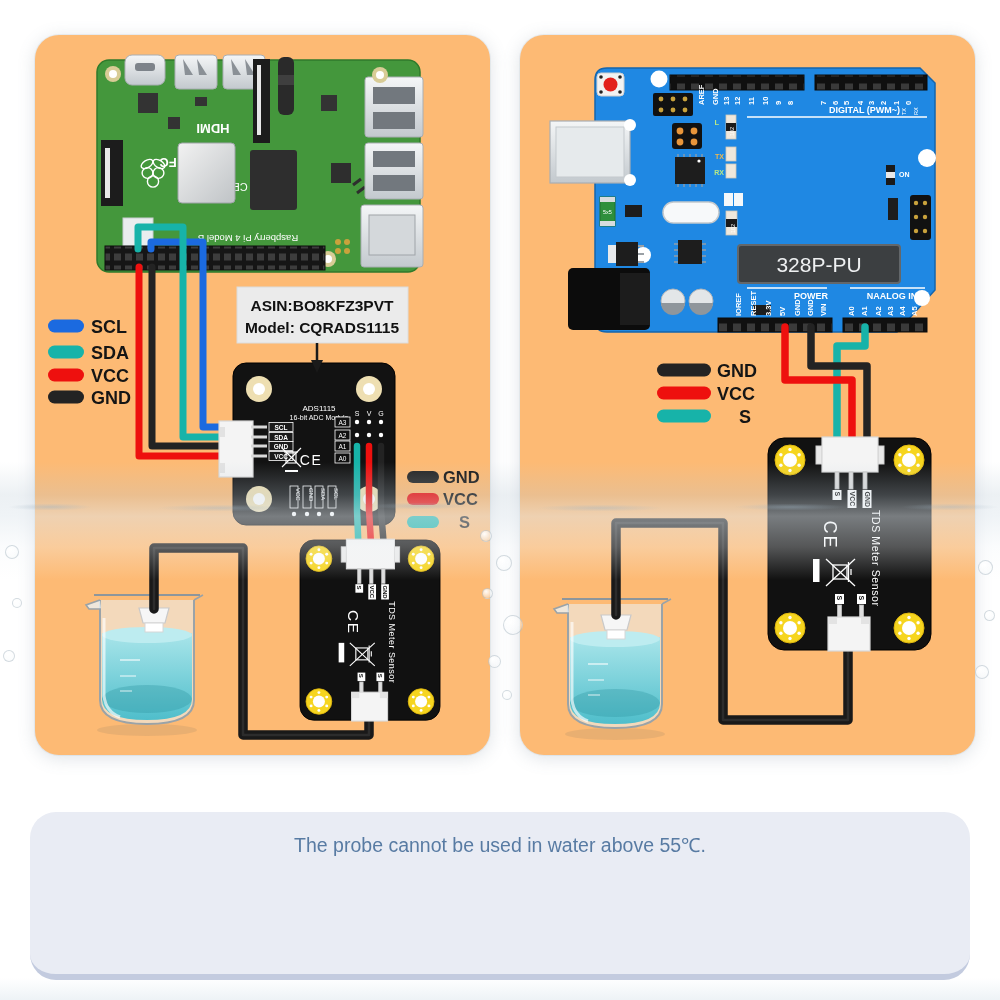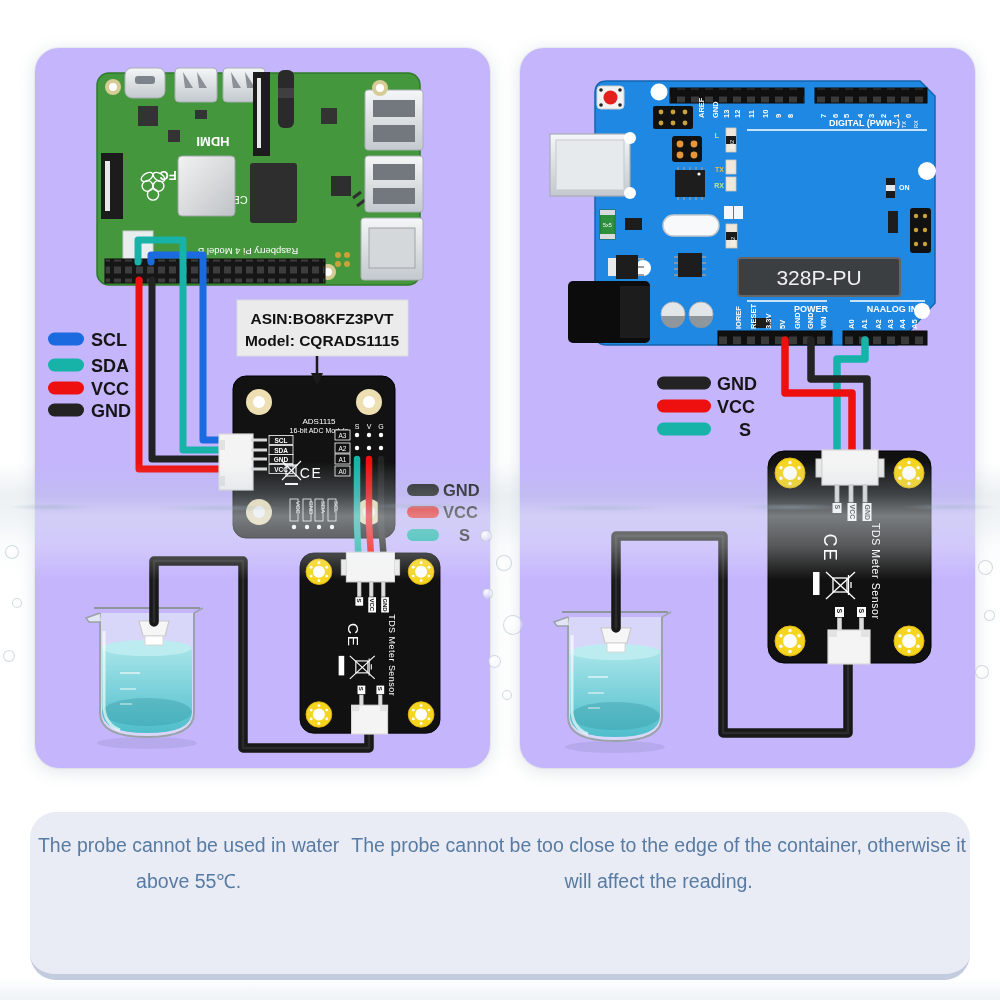--- a/index.html
+++ b/index.html
@@ -1,17 +1,17 @@
 <!DOCTYPE html>
 <html><head>
 <meta charset="utf-8">
 <style>
   html,body{margin:0;padding:0;background:#fff;}
   #stage{position:relative;width:1000px;height:1000px;background:#ffffff;overflow:hidden;font-family:"Liberation Sans",sans-serif;}
-  .panel{position:absolute;top:48px;width:455px;height:720px;background:#c4b5fd;border-radius:24px;
+  .panel{position:absolute;top:35px;width:455px;height:720px;background:#fdba74;border-radius:24px;
          box-shadow:0 3px 18px rgba(90,110,130,.20), 0 0 0 1px rgba(200,210,220,.25);}
   #panel-left{left:35px;} #panel-right{left:520px;}
   .panel svg{position:absolute;left:0;top:0;}
   svg text{font-family:"Liberation Sans",sans-serif;}
   .sw{fill:#ffffff;}
   .wire{fill:none;stroke-linecap:round;stroke-linejoin:round;}
   
   .water{position:absolute;left:0;top:462px;width:1000px;height:118px;pointer-events:none;z-index:6;
     background:linear-gradient(180deg,rgba(255,255,255,0) 0%,rgba(188,203,214,.28) 28%,rgba(224,232,238,.50) 46%,rgba(242,246,249,.30) 72%,rgba(255,255,255,0) 100%);}
   .waveline{position:absolute;left:0;top:40px;width:1000px;height:10px;
@@ -22,21 +22,21 @@
                radial-gradient(ellipse 80px 5px at 790px 5px,rgba(160,180,195,.42),transparent 70%),
                radial-gradient(ellipse 70px 5px at 950px 5px,rgba(160,180,195,.40),transparent 70%);}
   .bub{position:absolute;border-radius:50%;pointer-events:none;z-index:6;
     border:1.5px solid rgba(150,168,180,.40);
     background:radial-gradient(circle at 35% 30%,rgba(255,255,255,.95),rgba(215,228,235,.12));}
   .water-bottom{position:absolute;left:0;top:978px;width:1000px;height:22px;pointer-events:none;z-index:6;
     background:linear-gradient(180deg,rgba(255,255,255,0),rgba(205,220,230,.35));}
   
   #warning-box{position:absolute;left:30px;top:812px;width:940px;height:168px;box-sizing:border-box;
     background:#e9ecf4;border-radius:26px;border-bottom:6px solid #c3cbdf;z-index:4;
-    display:flex;flex-direction:row;justify-content:flex-start;padding-top:15px;}
+    display:flex;flex-direction:column;justify-content:flex-start;padding-top:15px;}
   #warning-box p{margin:0;text-align:center;color:#587ba3;font-size:19.5px;line-height:36px;font-weight:500;}
 </style>
 </head>
 <body>
 
 <div id="stage">
 
   <div class="panel" id="panel-left">
   <svg width="455" height="720" viewBox="0 0 455 720">
     <defs>
@@ -611,16 +611,15 @@
   <div class="bub" style="left:978px;top:560px;width:13px;height:13px;"></div>
   <div class="bub" style="left:984px;top:610px;width:9px;height:9px;"></div>
   <div class="bub" style="left:975px;top:665px;width:12px;height:12px;"></div>
   <div class="bub" style="left:5px;top:545px;width:12px;height:12px;"></div>
   <div class="bub" style="left:12px;top:598px;width:8px;height:8px;"></div>
   <div class="bub" style="left:3px;top:650px;width:10px;height:10px;"></div>
   <div class="water-bottom"></div>
 
   <div id="warning-box">
     <p>The probe cannot be used in water above 55℃.</p>
-    <p>The probe cannot be too close to the edge of the container, otherwise it will affect the reading.</p>
   </div>
 
 </div>
 
 </body></html>

